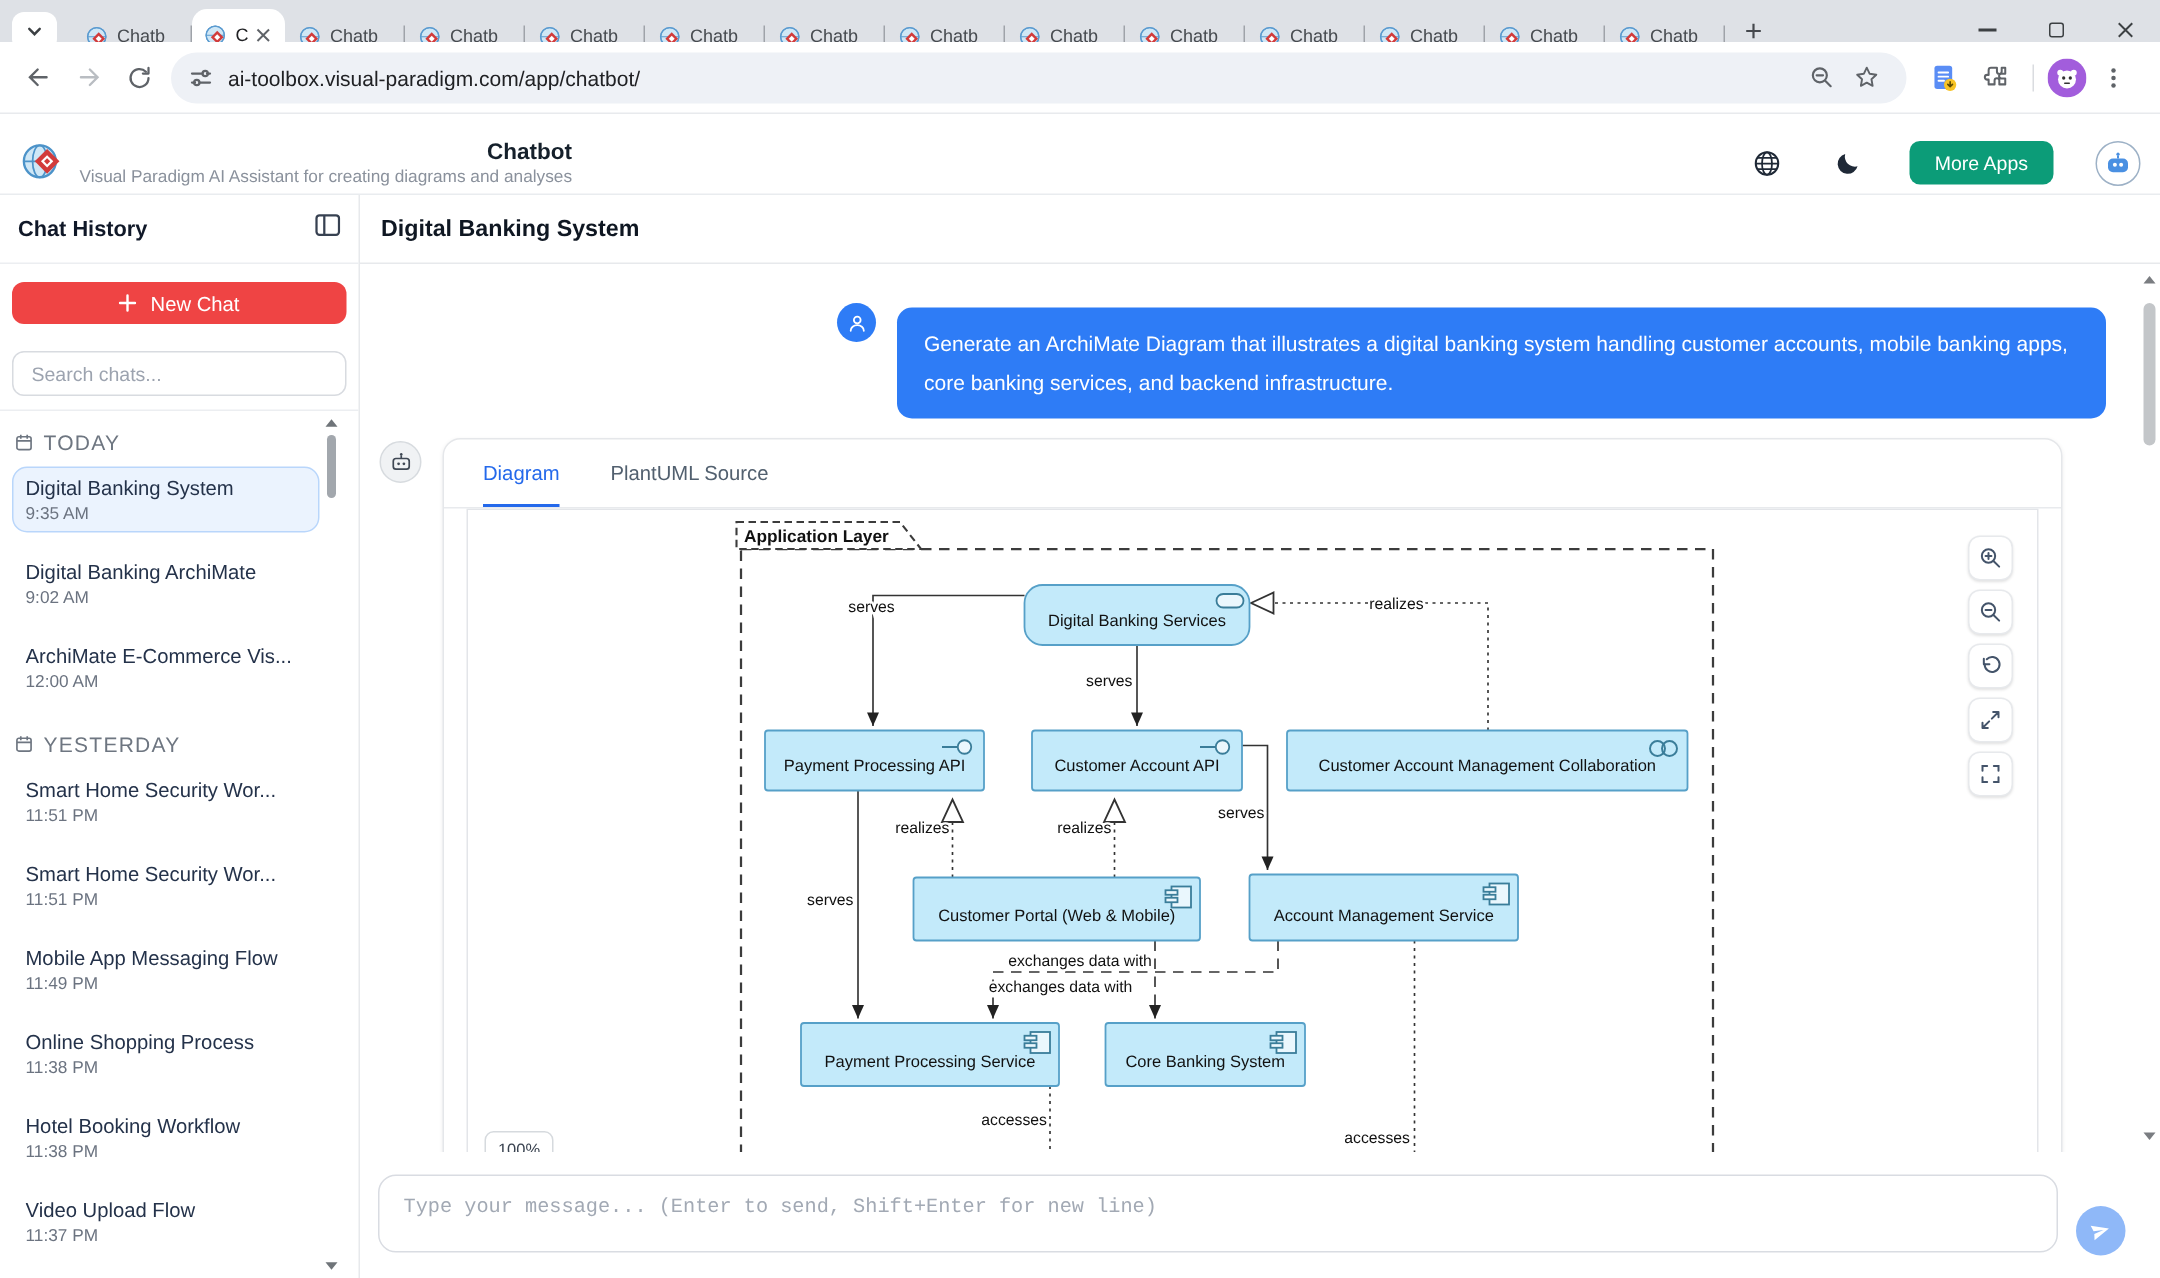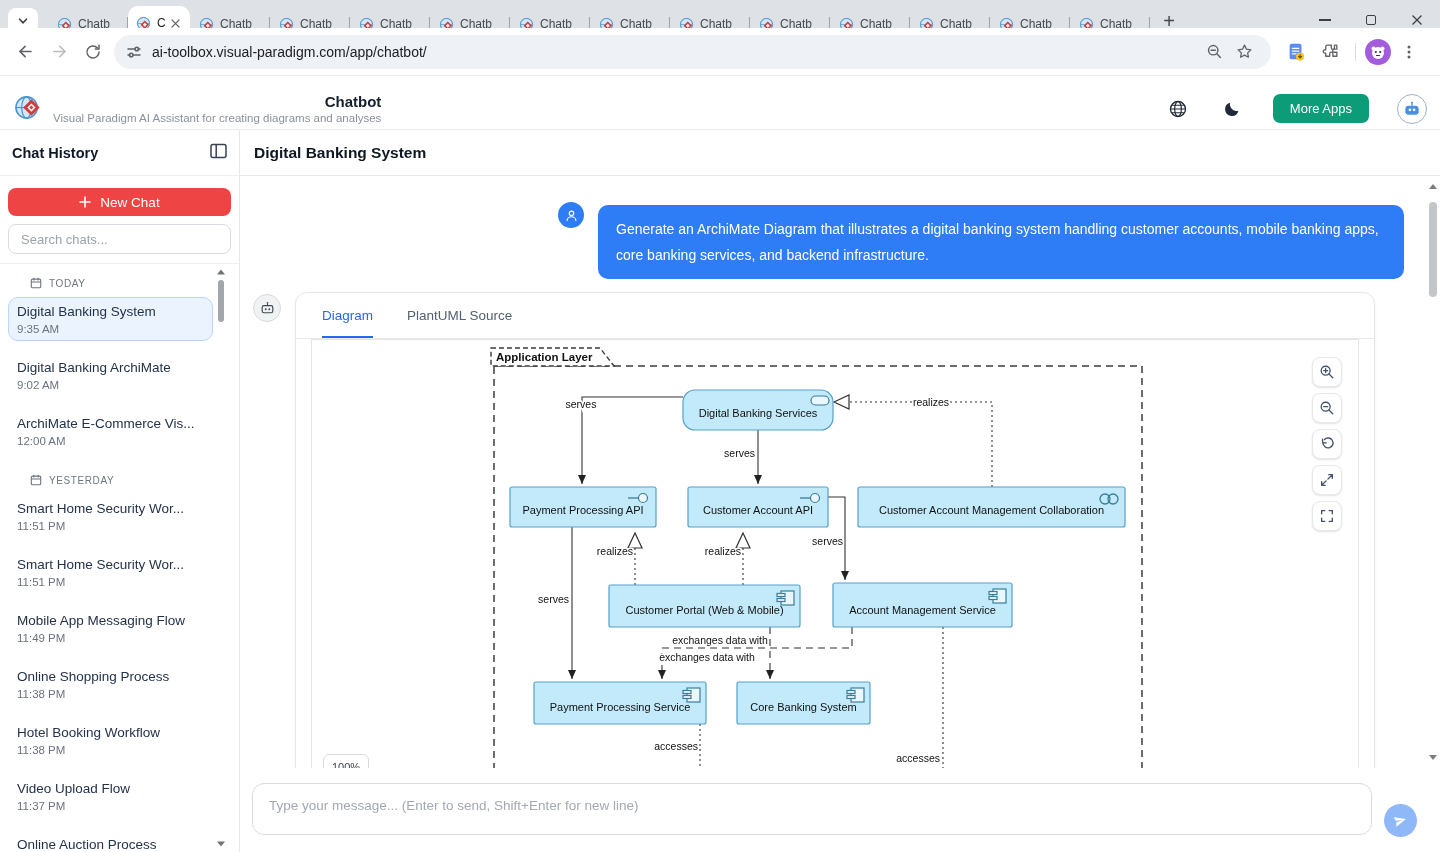--- a/index.html
+++ b/index.html
@@ -43,26 +43,26 @@
   .header-right { margin-left:auto; display:flex; align-items:center; gap:28px; }
   .hdr-icon { width:26px; height:26px; display:flex; align-items:center; justify-content:center; }
   .more-apps { background:#0c9c78; color:#fff; font-size:13px; padding:7px 17px; border-radius:7px; border:none; }
   .robot-badge { width:30px; height:30px; border-radius:50%; border:1.6px solid #9db1c6; display:flex; align-items:center; justify-content:center; }
 
   
   .sidebar { position:absolute; left:0; top:130px; width:240px; bottom:0; background:#fff; border-right:1px solid #e7e9ec; display:flex; flex-direction:column; }
   .sb-head { height:46px; display:flex; align-items:center; padding:0 12px; border-bottom:1px solid #eceef1; flex:none; }
   .sb-title { font-weight:700; font-size:14.5px; color:#101828; flex:1; }
   .new-chat { margin:12px 8px 0; height:28px; background:#ef4444; border-radius:8px; color:#fff; display:flex; align-items:center; justify-content:center; font-size:13.5px; gap:9px; flex:none; }
-  .sb-search { margin:8px 8px 0; flex:none; }
+  .sb-search { margin:18px 8px 0; flex:none; }
   .sb-search input { width:100%; height:30px; border:1px solid #d8dbe0; border-radius:8px; padding:0 12px; font-size:13px; color:#333; outline:none; font-family:inherit; }
   .sb-search input::placeholder { color:#9ca3af; }
   .sb-sep { margin-top:9px; border-bottom:1px solid #eceef1; flex:none; }
   .chat-list { flex:1; position:relative; overflow:hidden; padding:4px 0 0; }
-  .sb-section { display:flex; align-items:center; gap:7px; padding:9px 10px 6px; color:#6e7681; font-size:10px; letter-spacing:.06em;margin-left:20px; }
+  .sb-section { display:flex; align-items:center; gap:7px; padding:9px 10px 6px; color:#6e7681; font-size:14px; letter-spacing:.06em; }
   .chat-item { margin:2px 26px 12px 8px; padding:6px 8px; border:1px solid transparent; border-radius:10px; height:44px; }
   .chat-item.selected { background:#ebf3fe; border-color:#b9d6fb; }
   .ci-title { font-size:13.5px; color:#24324a; line-height:16px; white-space:nowrap; overflow:hidden; }
   .ci-time { font-size:11.5px; color:#6b7380; margin-top:3px; }
   .sb-scroll { position:absolute; right:12px; top:2px; bottom:2px; width:12px; }
   .sb-thumb { position:absolute; top:14px; left:3px; width:6px; height:42px; background:#a2a7ad; border-radius:4px; }
   .sb-arrow-up { position:absolute; top:2px; left:1px; }
   .sb-arrow-dn { position:absolute; bottom:2px; left:1px; }
 
   
@@ -80,21 +80,21 @@
   .canvas { position:absolute; left:15px; top:46px; width:1048px; height:494px; border:1px solid #e3e5e9; background:#fff; overflow:hidden; }
   .canvas svg { display:block; font-family:"Liberation Sans","DejaVu Sans",sans-serif; }
   .zoom-controls { position:absolute; left:1016px; top:64px; width:30px; display:flex; flex-direction:column; gap:6px; }
   .zc-btn { width:30px; height:30px; background:#fff; border:1px solid #e7e9ec; border-radius:8px; box-shadow:0 1px 2px rgba(0,0,0,.12); display:flex; align-items:center; justify-content:center; }
   .zoom-badge { position:absolute; left:27px; top:461px; width:46px; height:26px; background:#fff; border:1px solid #d6dade; border-radius:6px; font-size:11px; color:#3a4350; display:flex; align-items:center; justify-content:center; }
   .chat-scroll { position:absolute; right:0; top:4px; bottom:4px; width:14px; }
   .cs-thumb { position:absolute; top:22px; left:3px; width:8px; height:95px; background:#c3c6c9; border-radius:5px; }
   .cs-up { position:absolute; top:2px; left:2px; }
   .cs-dn { position:absolute; bottom:2px; left:2px; }
   .composer { position:absolute; left:0; right:0; bottom:0; height:84px; background:#fff; }
-  .composer textarea { position:absolute; left:12px; top:15px; width:1120px; height:52px; border:1px solid #d9dce2; border-radius:12px; padding:14px 16px; font-size:13.5px; color:#be185d; resize:none; outline:none; font-family:Liberation Sans, sans-serif; }
+  .composer textarea { position:absolute; left:12px; top:15px; width:1120px; height:52px; border:1px solid #d9dce2; border-radius:12px; padding:14px 16px; font-size:13.5px; color:#be185d; resize:none; outline:none; font-family:Liberation Mono, monospace; }
   .composer textarea::placeholder { color:#a2a9b4; }
   .send-btn { position:absolute; left:1144px; top:36px; width:33px; height:33px; border-radius:50%; background:#8fb8f8; display:flex; align-items:center; justify-content:center; }
 </style>
 </head>
 <body>
 
 <div class="screen">
 
   <div class="tabstrip">
     <div class="tab-search">

